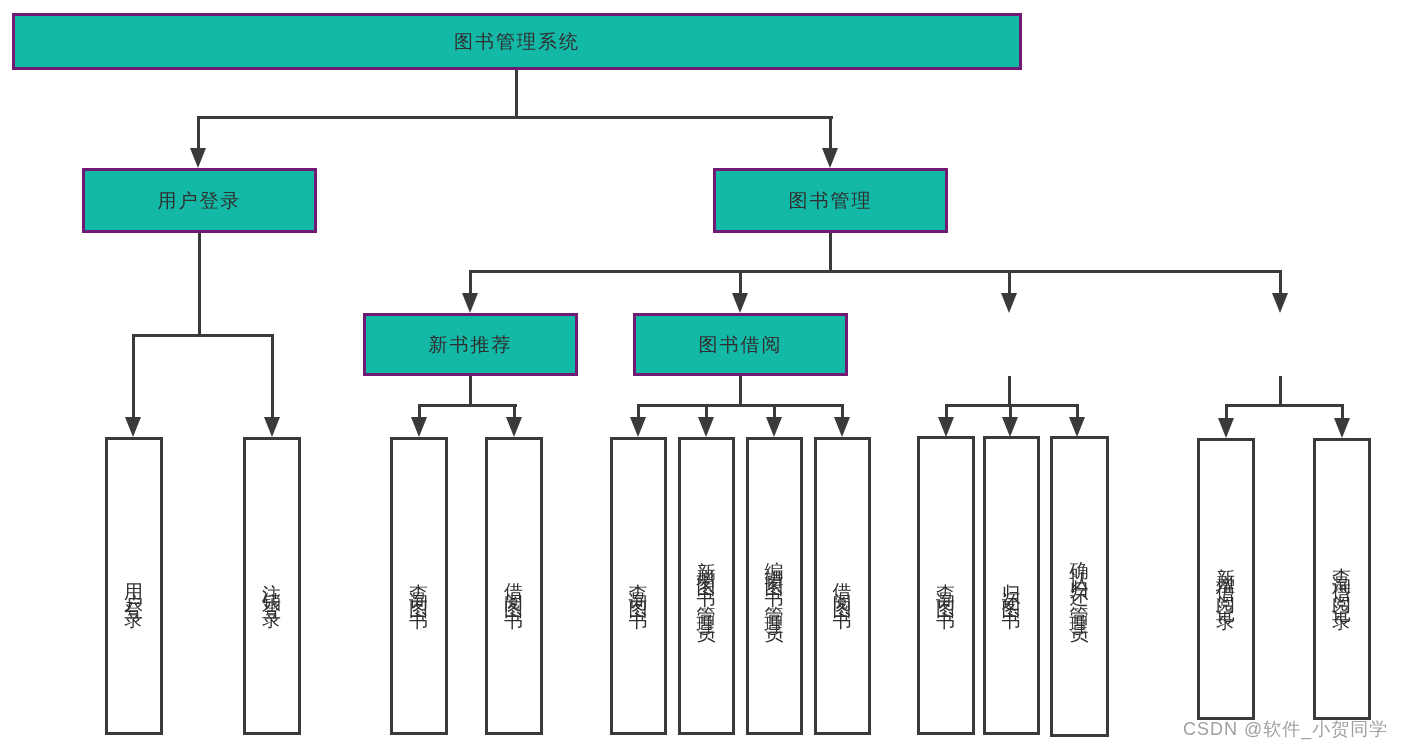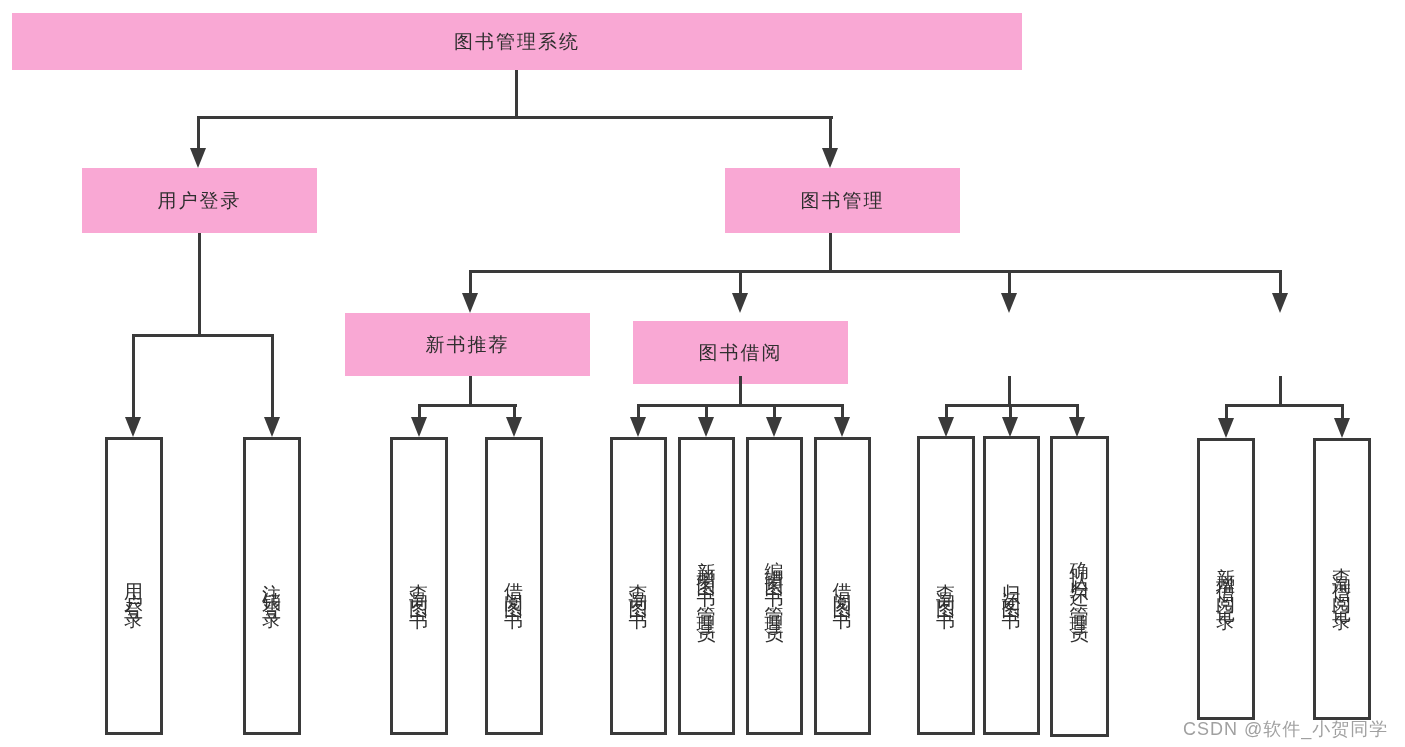--- a/index.html
+++ b/index.html
@@ -7,22 +7,22 @@
     position:relative;
     width:1405px;height:747px;
     background:#ffffff;
     font-family:"Liberation Sans",sans-serif;
     color:#2f2f2f;
     overflow:hidden;
   }
   .node{
     position:absolute;
     box-sizing:border-box;
-    border:3px solid #f9a8d4;
-    background:#f9a8d4;
+    border:3px solid #701a75;
+    background:#14b8a6;
     display:flex;align-items:center;justify-content:center;
     font-size:19px;
     letter-spacing:2px;
     white-space:nowrap;
   }
   .vnode{
     position:absolute;
     box-sizing:border-box;
     border:3px solid #3a3a3a;
     background:#ffffff;
@@ -63,21 +63,21 @@
   <div>
     <div class="vline" style="left:515px;top:70px;width:3px;height:49px;"></div>
     <div class="hline" style="left:197px;top:116px;width:636px;height:3px;"></div>
     <div class="shaft" style="left:197px;top:116px;width:3px;height:34px;"></div>
     <div class="arrowhead" style="left:190px;top:148px;"></div>
     <div class="shaft" style="left:829px;top:116px;width:3px;height:34px;"></div>
     <div class="arrowhead" style="left:822px;top:148px;"></div>
   </div>
 
   <div class="node" style="left:82px;top:168px;width:235px;height:65px;">用户登录</div>
-  <div class="node" style="left:713px;top:168px;width:235px;height:65px;margin-left:12px;">图书管理</div>
+  <div class="node" style="left:713px;top:168px;width:235px;height:65px;">图书管理</div>
 
   <div>
     <div class="vline" style="left:198px;top:233px;width:3px;height:104px;"></div>
     <div class="hline" style="left:132px;top:334px;width:142px;height:3px;"></div>
     <div class="shaft" style="left:132px;top:334px;width:3px;height:86px;"></div>
     <div class="arrowhead" style="left:125px;top:417px;"></div>
     <div class="shaft" style="left:271px;top:334px;width:3px;height:86px;"></div>
     <div class="arrowhead" style="left:264px;top:417px;"></div>
   </div>
 
@@ -90,22 +90,22 @@
     <div class="shaft" style="left:469px;top:270px;width:3px;height:26px;"></div>
     <div class="arrowhead" style="left:462px;top:293px;"></div>
     <div class="shaft" style="left:739px;top:270px;width:3px;height:26px;"></div>
     <div class="arrowhead" style="left:732px;top:293px;"></div>
     <div class="shaft" style="left:1008px;top:270px;width:3px;height:26px;"></div>
     <div class="arrowhead" style="left:1001px;top:293px;"></div>
     <div class="shaft" style="left:1279px;top:270px;width:3px;height:26px;"></div>
     <div class="arrowhead" style="left:1272px;top:293px;"></div>
   </div>
 
-  <div class="node" style="left:345px;top:313px;width:245px;height:63px;">新书推荐</div>
-  <div class="node" style="left:633px;top:313px;width:215px;height:63px;margin-top:8px;">图书借阅</div>
+  <div class="node" style="left:363px;top:313px;width:215px;height:63px;">新书推荐</div>
+  <div class="node" style="left:633px;top:313px;width:215px;height:63px;">图书借阅</div>
 
   <div>
     <div class="vline" style="left:469px;top:376px;width:3px;height:31px;"></div>
     <div class="hline" style="left:418px;top:404px;width:99px;height:3px;"></div>
     <div class="shaft" style="left:418px;top:404px;width:3px;height:16px;"></div>
     <div class="arrowhead" style="left:411px;top:417px;"></div>
     <div class="shaft" style="left:513px;top:404px;width:3px;height:16px;"></div>
     <div class="arrowhead" style="left:506px;top:417px;"></div>
   </div>
 

